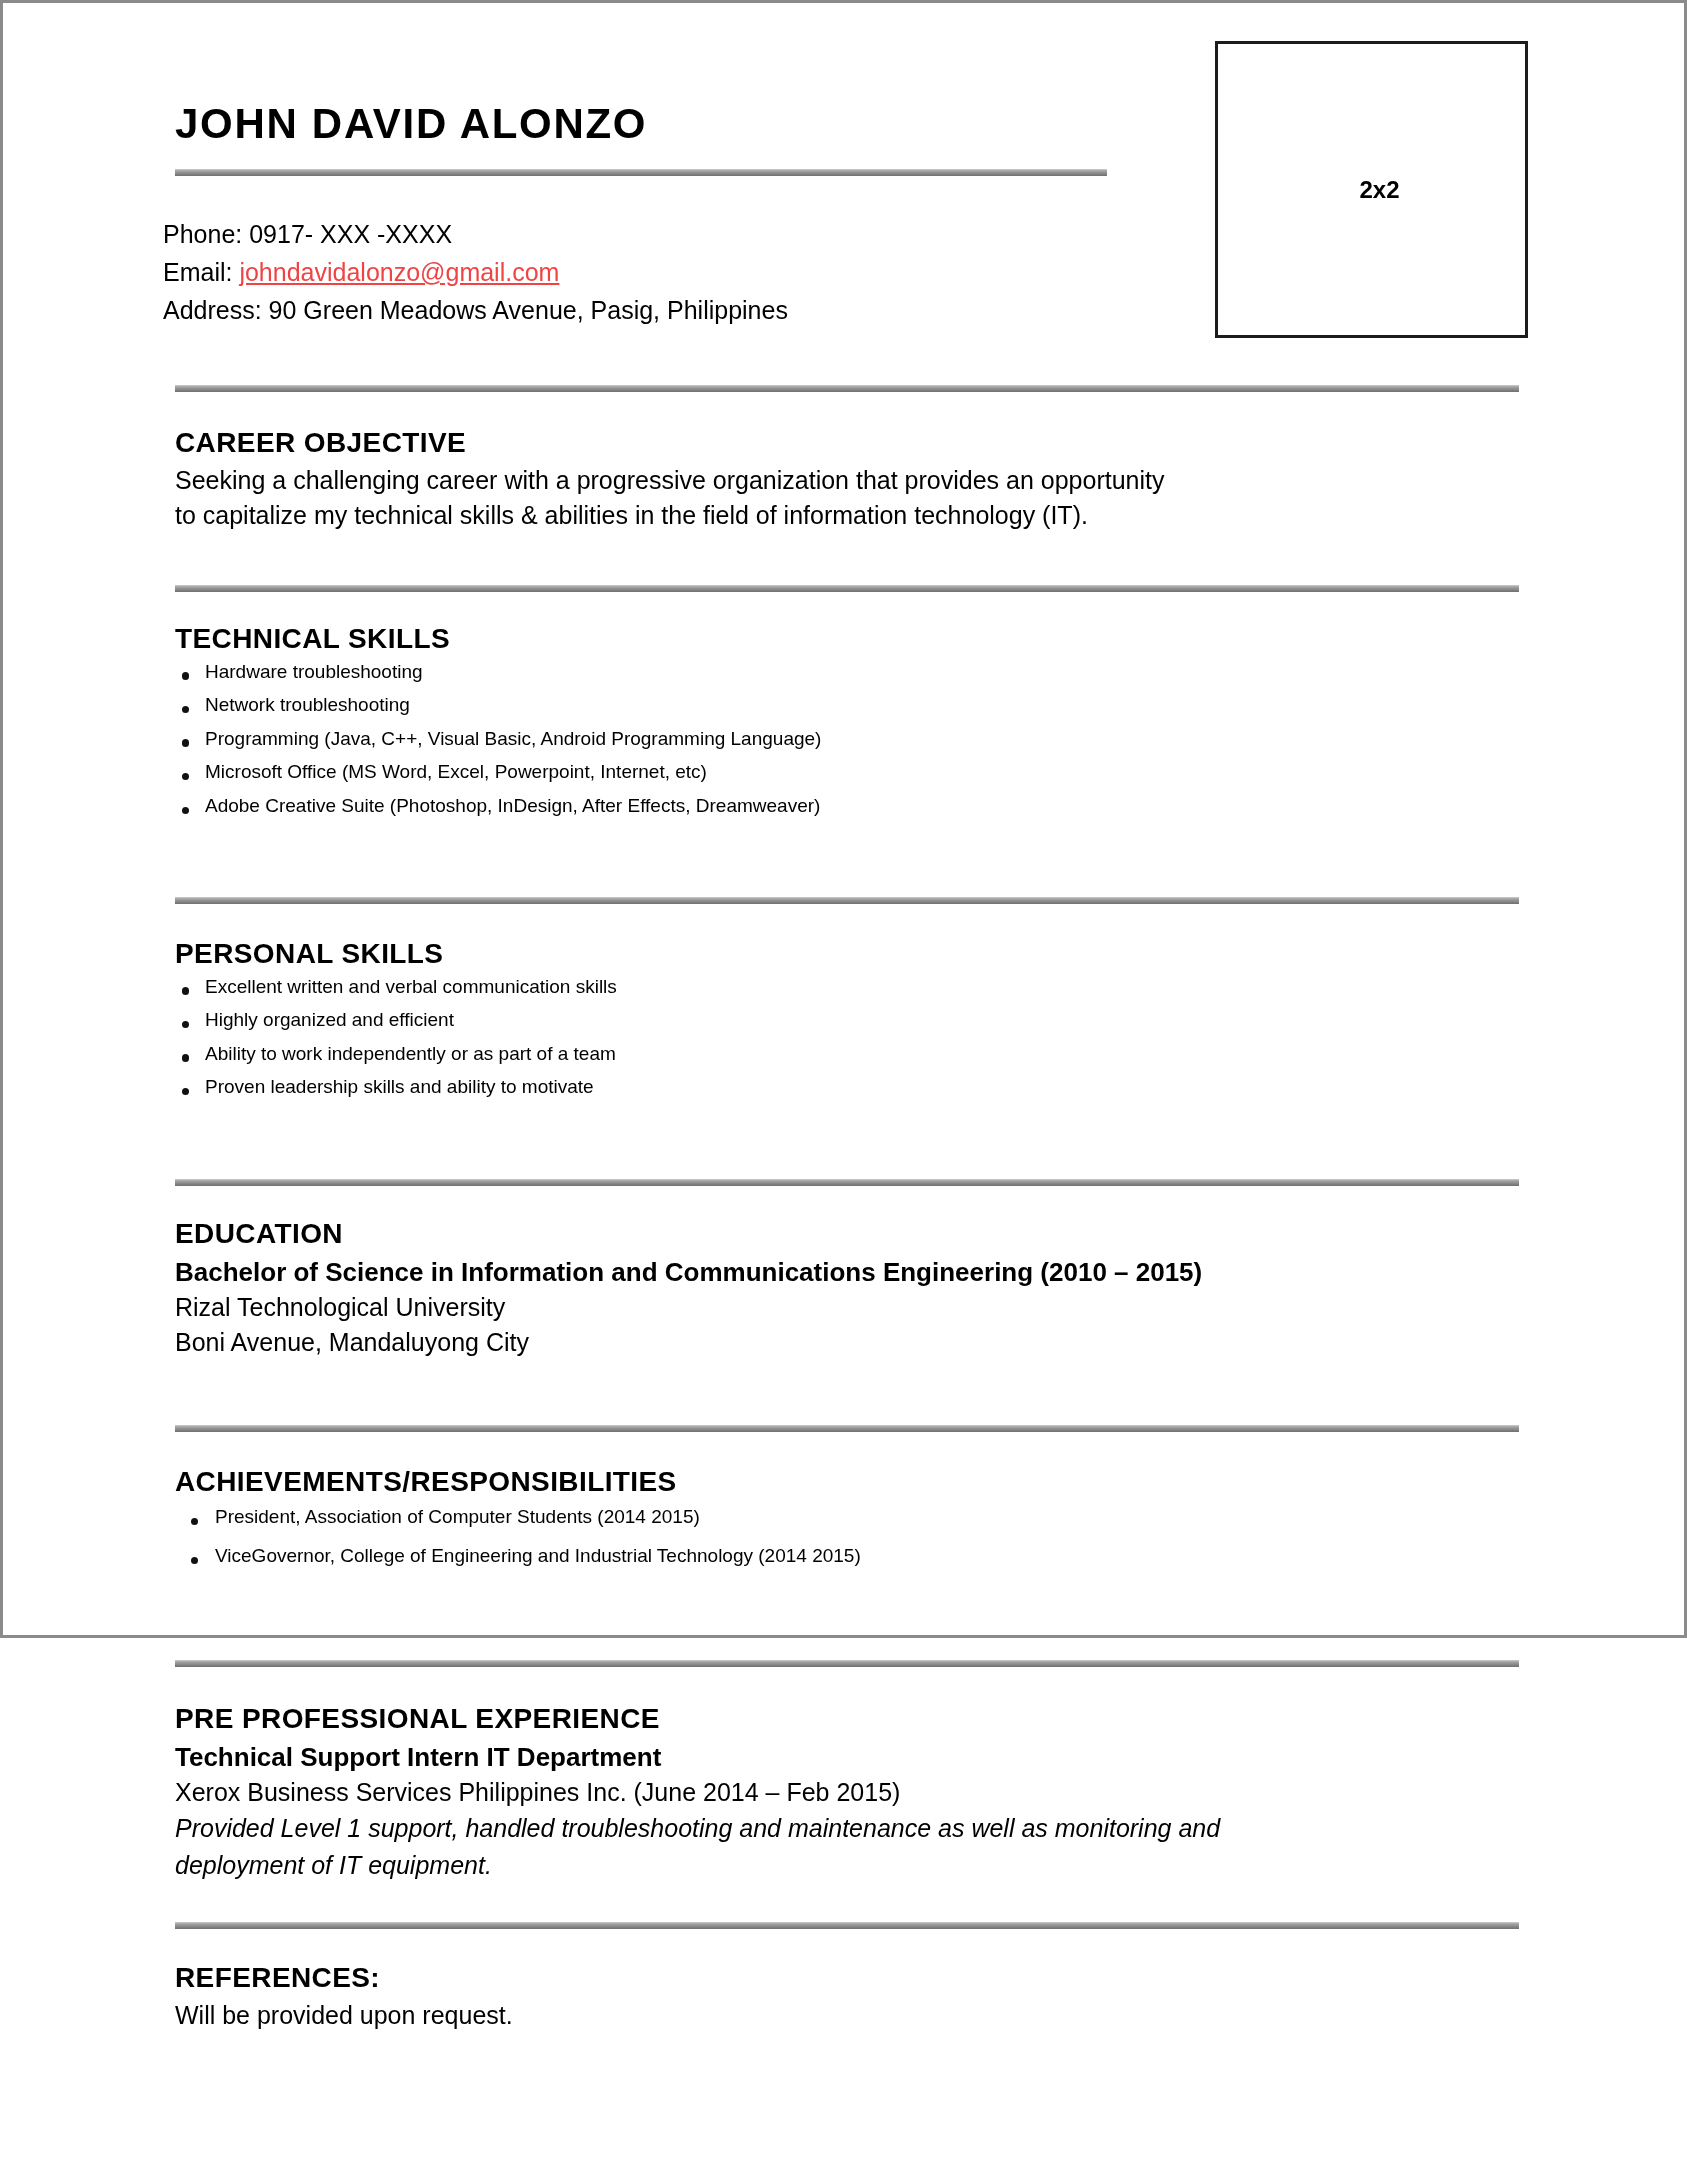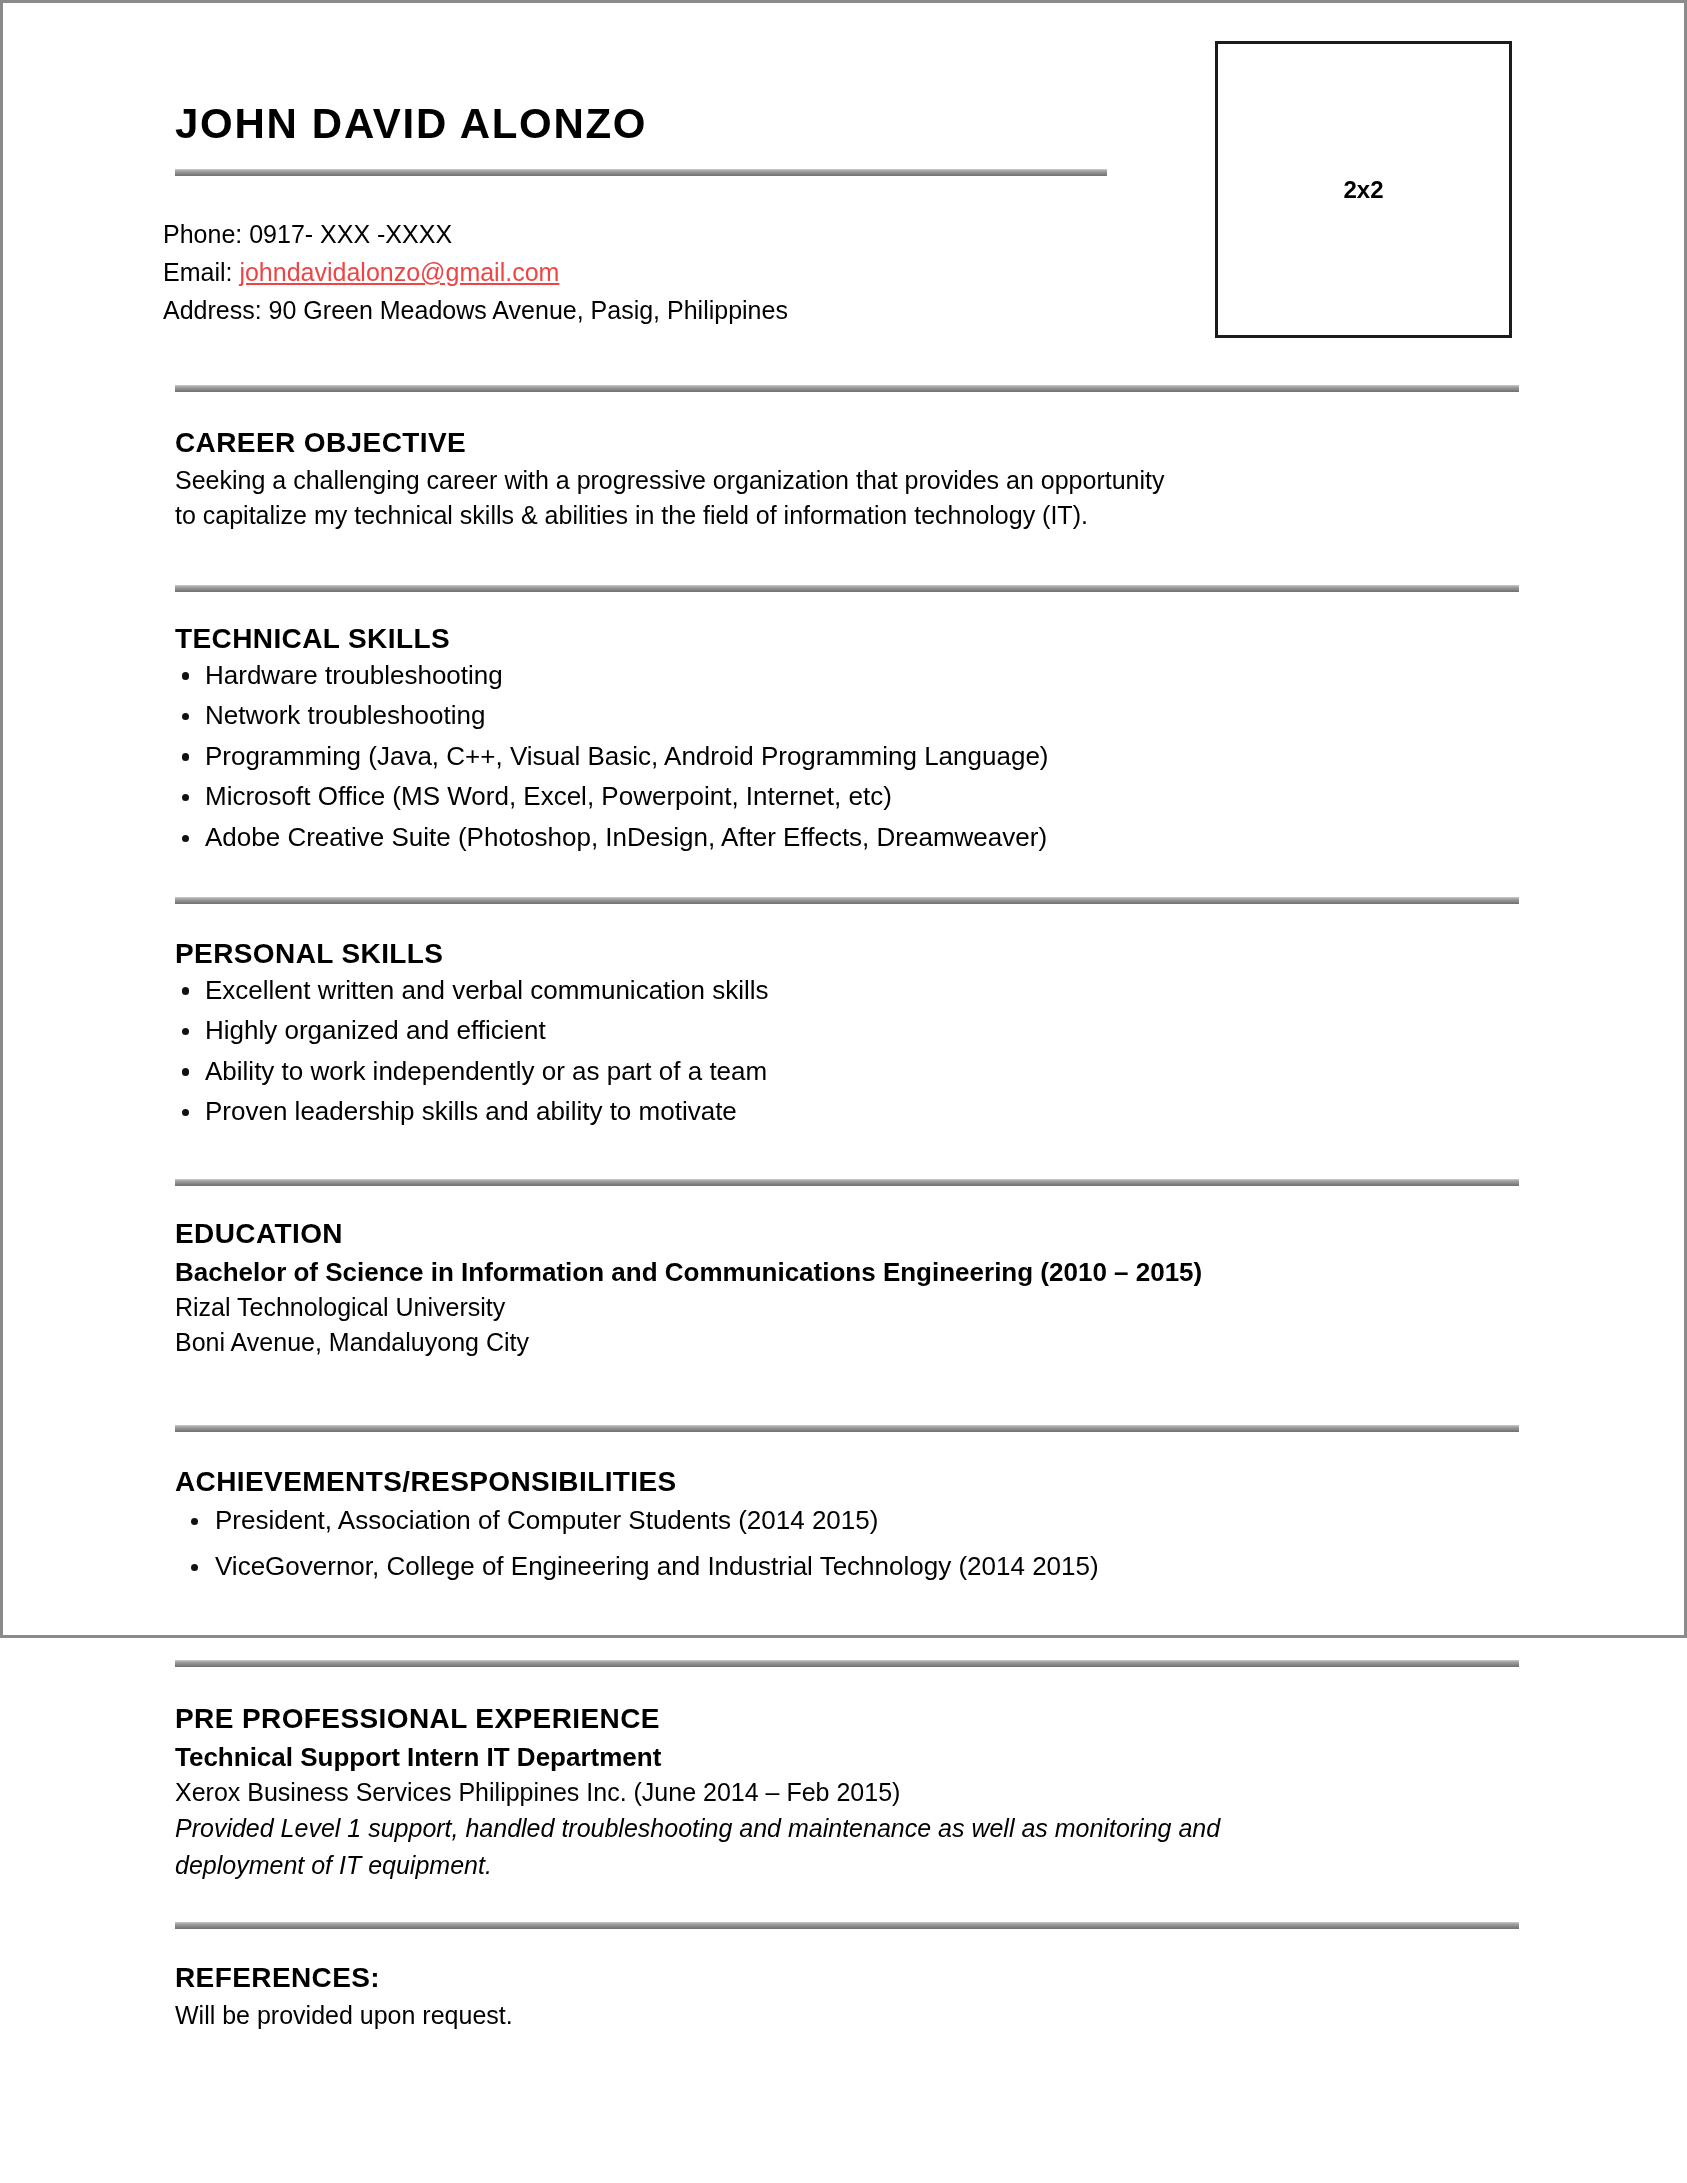--- a/index.html
+++ b/index.html
@@ -77,20 +77,21 @@
     top: 38px;
     width: 291px;
     height: 291px;
     border: 3.3px solid #1c1c1c;
     background: #ffffff;
     display: flex;
     align-items: center;
     justify-content: center;
     font-size: 24px;
     font-weight: bold;
+    padding-left: 16px;
   }
 
   
   .rule {
     position: absolute;
     left: 172px;
     width: 1344px;
     height: 7.3px;
     background: linear-gradient(to bottom,
       #cfcfcf 0%, #a5a5a5 25%, #8e8e8e 55%, #6f6f6f 100%);
@@ -129,21 +130,21 @@
   }
 
   
   ul.bullets {
     list-style: none;
     margin: 0;
     padding: 0;
   }
   ul.bullets li {
     position: relative;
-    font-size: 26px;
+    font-size: 19px;
     line-height: 1.0;
     padding-left: 30px;
     margin-top: 14.6px;
   }
   ul.bullets li:first-child {
     margin-top: 6.6px;
   }
   ul.bullets li::before {
     content: "";
     position: absolute;

